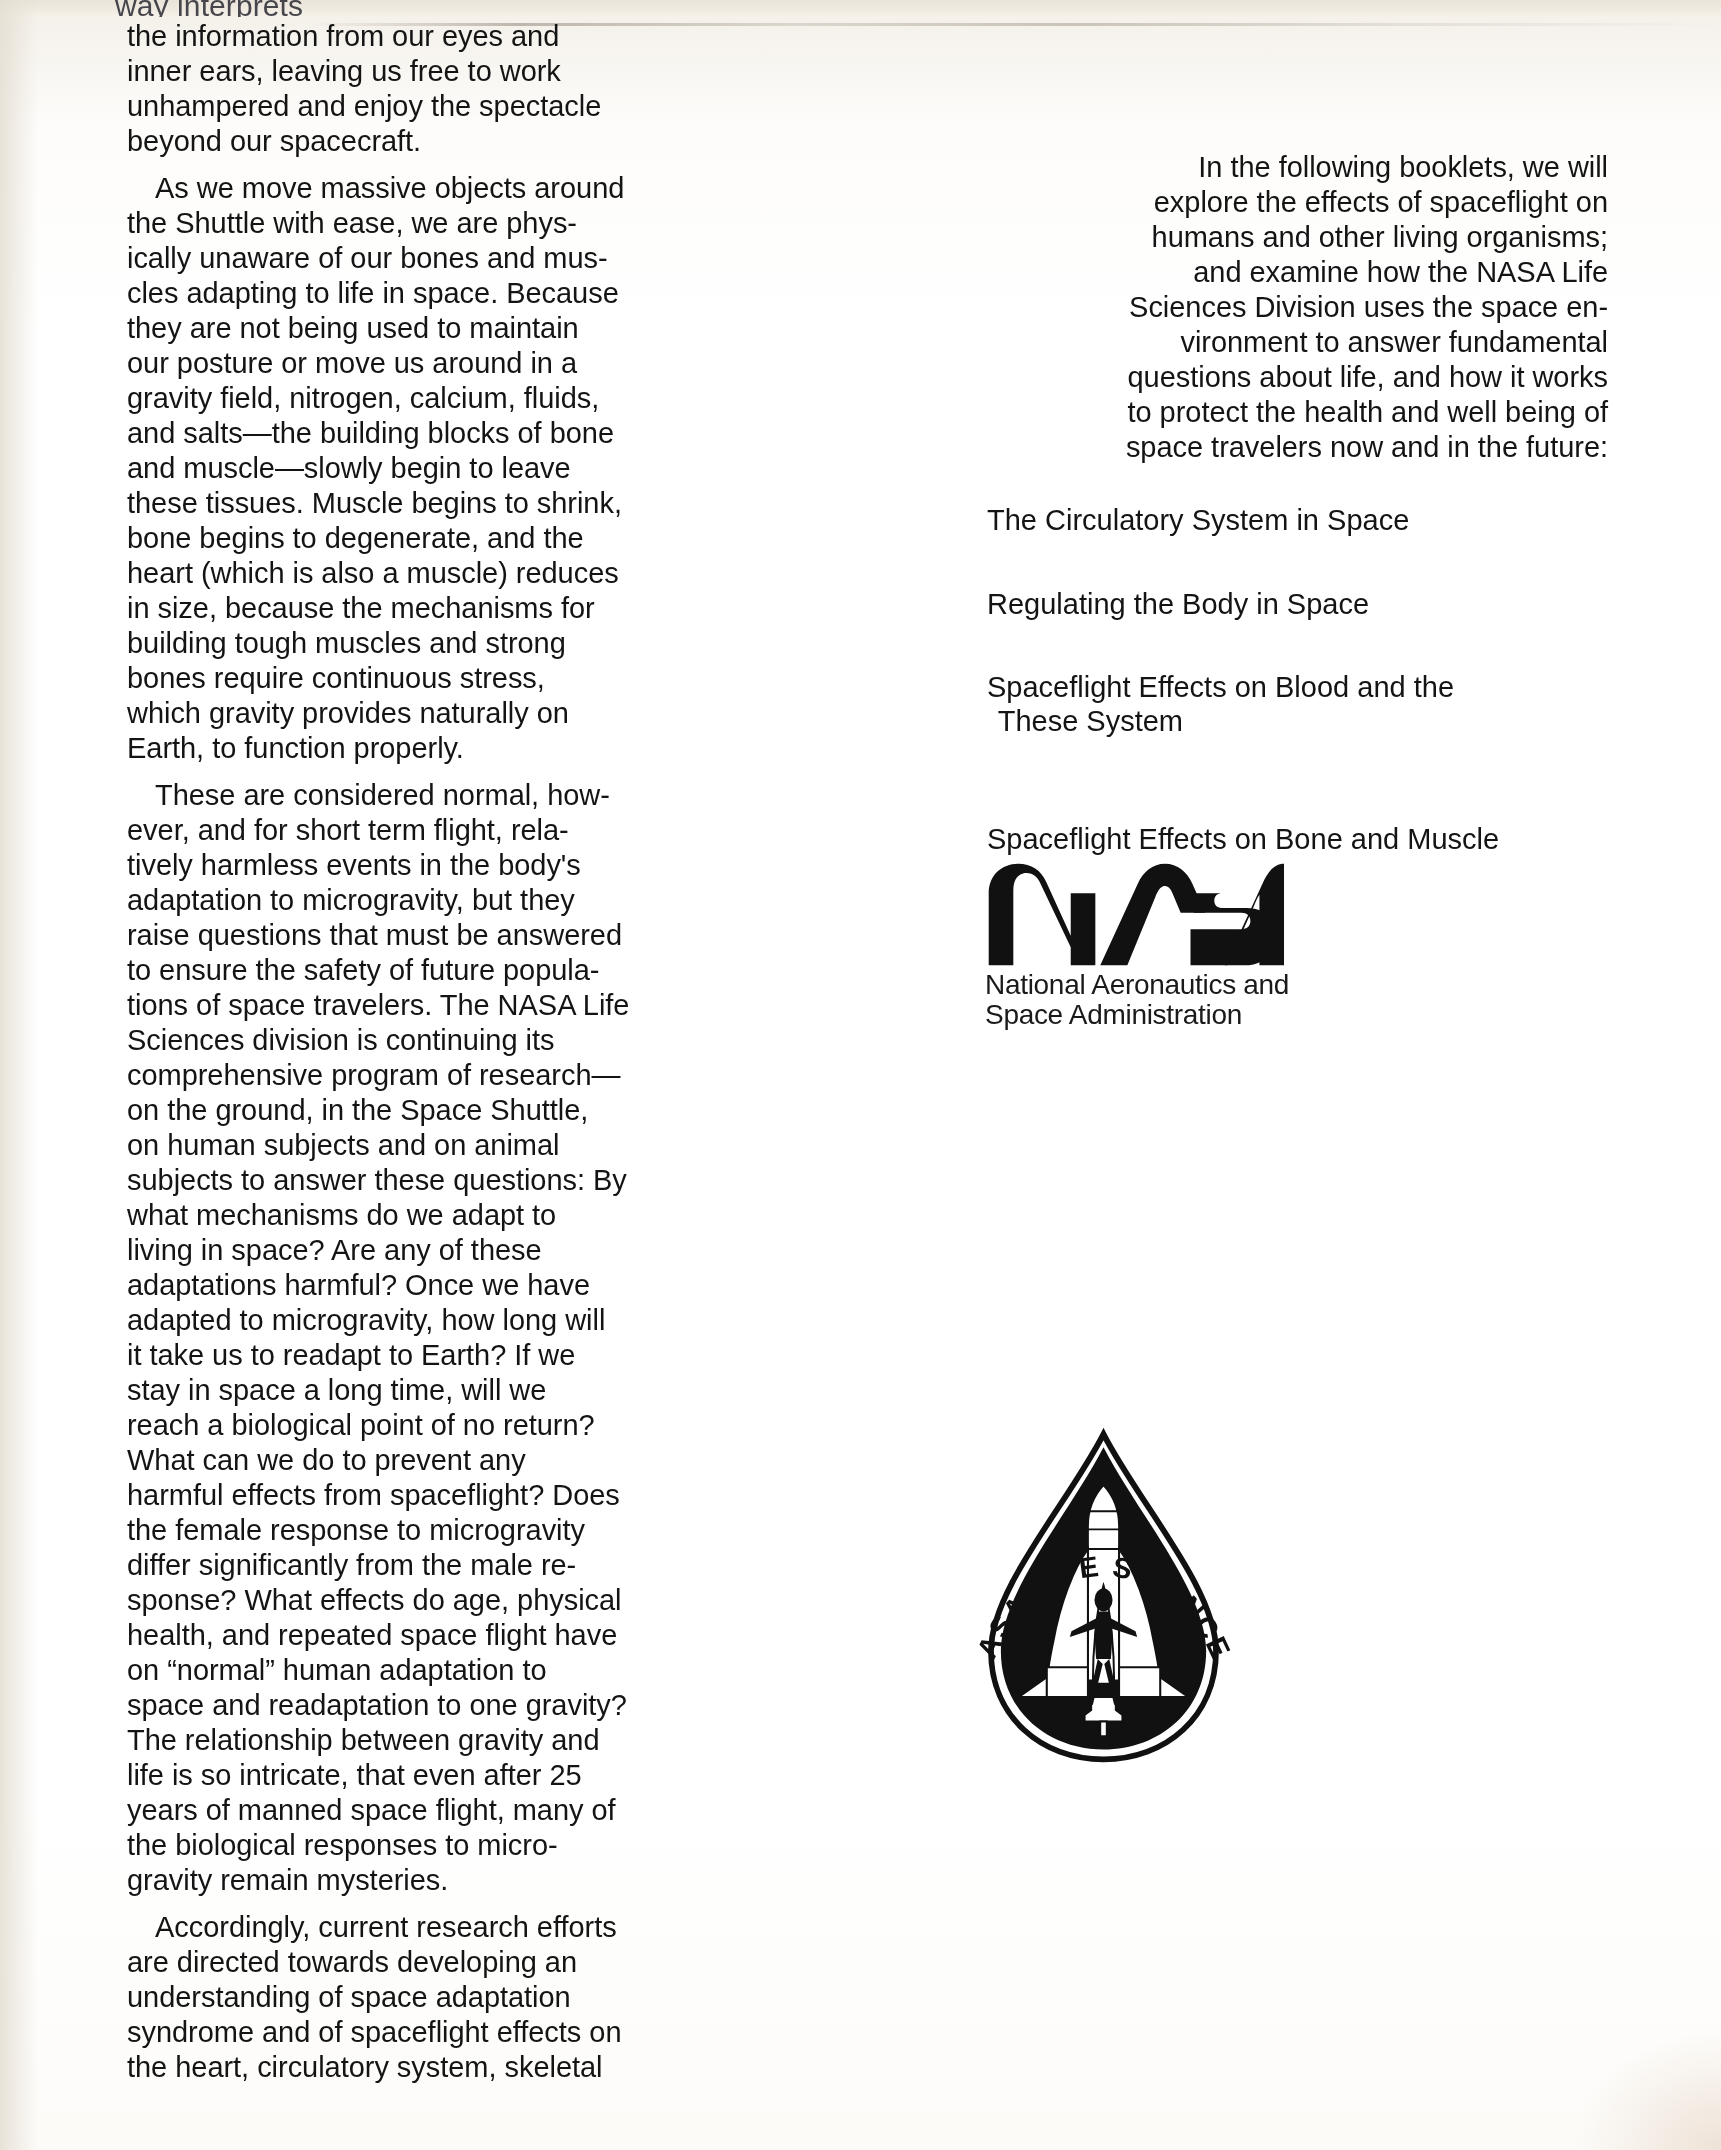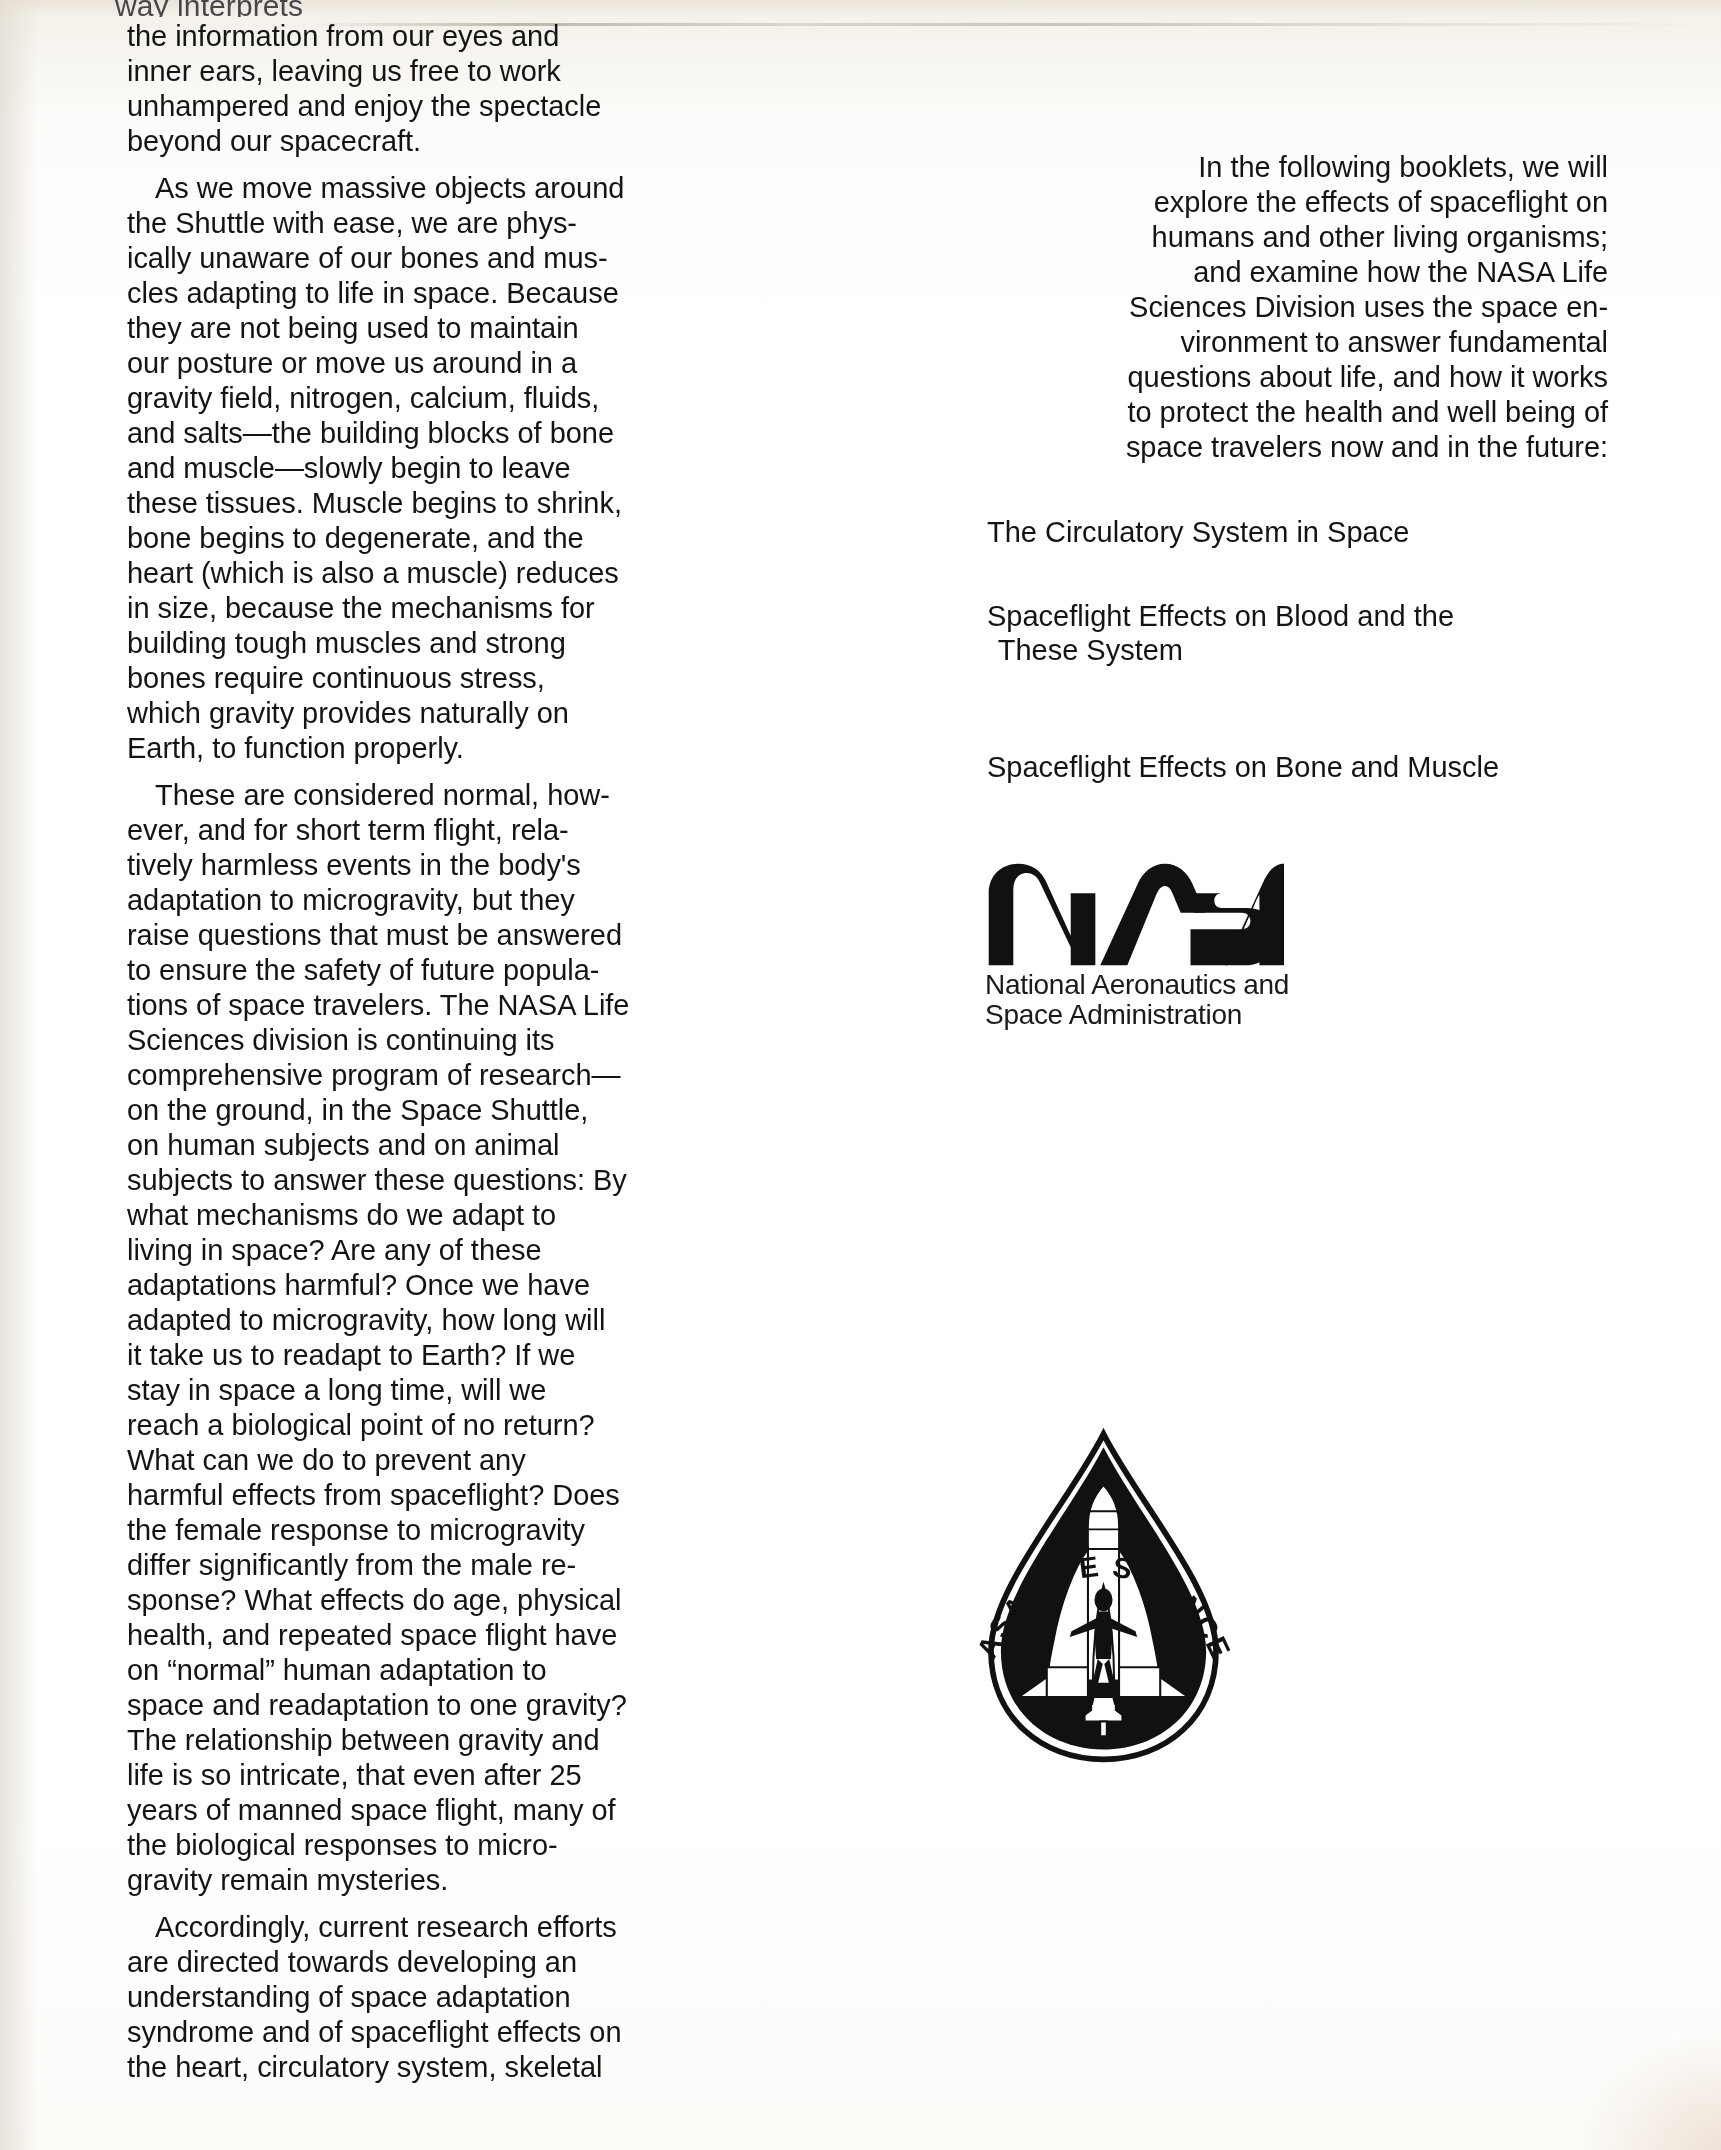--- a/index.html
+++ b/index.html
@@ -107,21 +107,21 @@
     margin: 12px;
     text-indent: 28px;
     white-space: pre-line;
   }
   .para.noindent { text-indent: 0; }
 
   
   .booklet-list {
     position: absolute;
     left: 987px;
-    top: 481px;
+    top: 469px;
     width: 658px;
     font-size: 29px;
     line-height: 34px;
     color: #141414;
   }
   .booklet-item {
     margin-bottom: 15.6px;
     white-space: pre-line;
     padding-left: 0;
   }
@@ -242,20 +242,23 @@
 questions about life, and how it works
 to protect the health and well being of
 space travelers now and in the future:</p>
   </div>
 
   <div class="booklet-list">
     <div class="booklet-item">
       <span>The Circulatory System in Space</span>
     </div>
     <div class="booklet-item">
+      <span>Regulating the Body in Space</span>
+    </div>
+    <div class="booklet-item">
       <span>Spaceflight Effects on Blood and the</span>
       <span class="cont">These System</span>
     </div>
     <div class="booklet-item">
       <span>Spaceflight Effects on Bone and Muscle</span>
     </div>
   </div>
 
   <div class="nasa-worm-wrap">
     <svg class="nasa-worm-svg" width="306" height="105" viewBox="0 0 372 128" aria-label="NASA">

